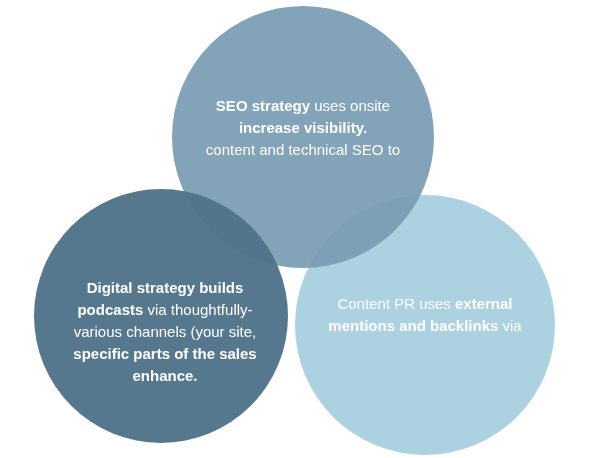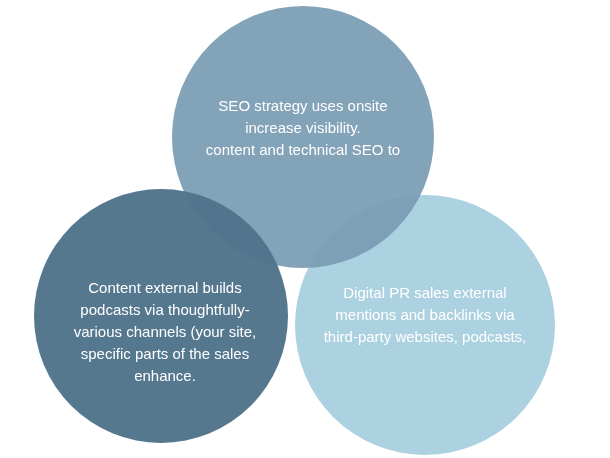--- a/index.html
+++ b/index.html
@@ -32,40 +32,39 @@
     color: #ffffff;
     font-size: 15px;
     line-height: 22px;
     font-weight: 400;
   }
   .ctext-top   { left: 303px; top: 128px; }
   .ctext-left  { left: 165px; top: 332px; }
   .ctext-right { left: 425px; top: 315px; }
 
   .tline { white-space: nowrap; }
-  .seg-bold { font-weight: 400; }
+  .seg-bold { font-weight: 700; }
 </style>
 </head>
 <body>
 
 <div class="canvas">
   <div class="circle circle-right" style="background-color: rgb(172, 209, 225);"></div>
   <div class="circle circle-top" style="background-color: rgba(122, 156, 180, 0.93);"></div>
   <div class="circle circle-left" style="background-color: rgba(81, 116, 139, 0.97);"></div>
 
   <div class="ctext ctext-top">
       <div class="tline"><span class="seg-bold">SEO strategy</span><span> uses onsite</span></div>
       <div class="tline"><span class="seg-bold">increase visibility.</span></div>
       <div class="tline"><span>content and technical SEO to</span></div>
     </div>
   <div class="ctext ctext-left">
-      <div class="tline"><span class="seg-bold">Content external builds</span></div>
+      <div class="tline"><span class="seg-bold">Digital strategy builds</span></div>
       <div class="tline"><span class="seg-bold">podcasts</span><span> via thoughtfully-</span></div>
       <div class="tline"><span>various channels (your site,</span></div>
       <div class="tline"><span class="seg-bold">specific parts of the sales</span></div>
       <div class="tline"><span class="seg-bold">enhance.</span></div>
     </div>
   <div class="ctext ctext-right">
-      <div class="tline"><span>Digital PR sales </span><span class="seg-bold">external</span></div>
+      <div class="tline"><span>Content PR uses </span><span class="seg-bold">external</span></div>
       <div class="tline"><span class="seg-bold">mentions and backlinks</span><span> via</span></div>
-      <div class="tline"><span>third-party websites, podcasts,</span></div>
     </div>
 </div>
 
 </body></html>

